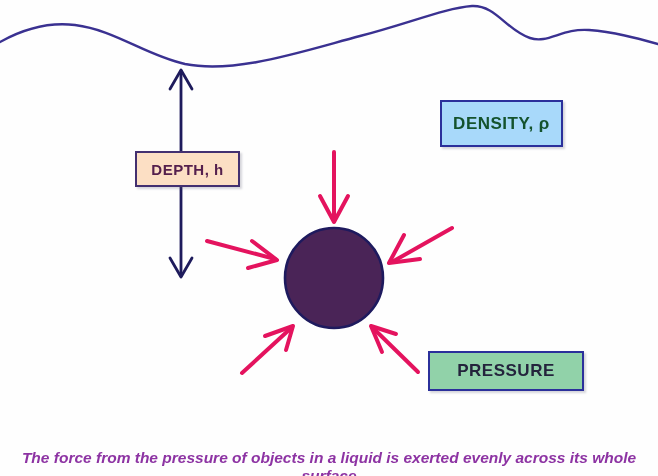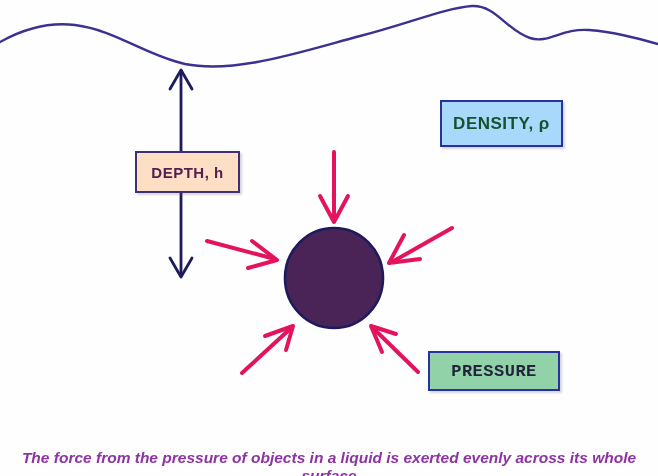--- a/index.html
+++ b/index.html
@@ -21,42 +21,41 @@
     position: absolute;
     display: flex;
     align-items: center;
     justify-content: center;
     letter-spacing: 0.5px;
     font-weight: bold;
     box-shadow: 2px 2px 2px rgba(90,90,110,0.25);
   }
   .depth-box {
     left: 135px; top: 151px;
-    width: 105px; height: 42px;
+    width: 105px; height: 36px;
     background: #fcdfc4;
     border: 2px solid #433070;
     color: #55204d;
     font-size: 15px;
   }
   .density-box {
     left: 440px; top: 100px;
     width: 123px; height: 47px;
     background: #a8d9fa;
     border: 2px solid #2b309b;
     color: #14532d;
     font-size: 17px;
   }
   .pressure-box {
     left: 428px; top: 351px;
-    width: 132px; height: 40px;
+    width: 156px; height: 40px;
     background: #91d2a9;
     border: 2px solid #2b309b;
     color: #24243c;
     font-size: 17px;
-    font-family: Liberation Mono, monospace;
   }
   .caption {
     position: absolute;
     left: 0; top: 449px;
     width: 658px;
     text-align: center;
     color: #8d33a3;
     font-weight: bold;
     font-style: italic;
     font-size: 15.5px;

